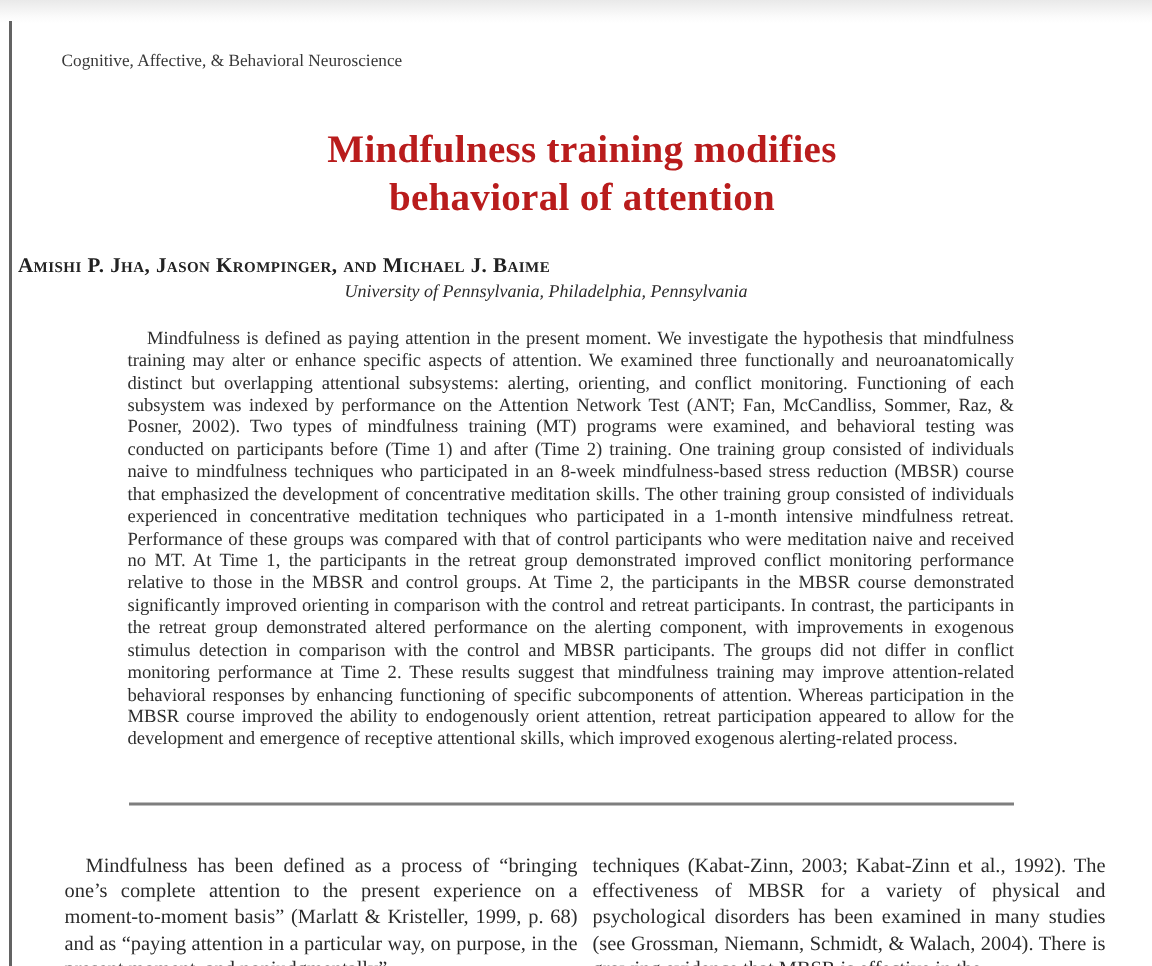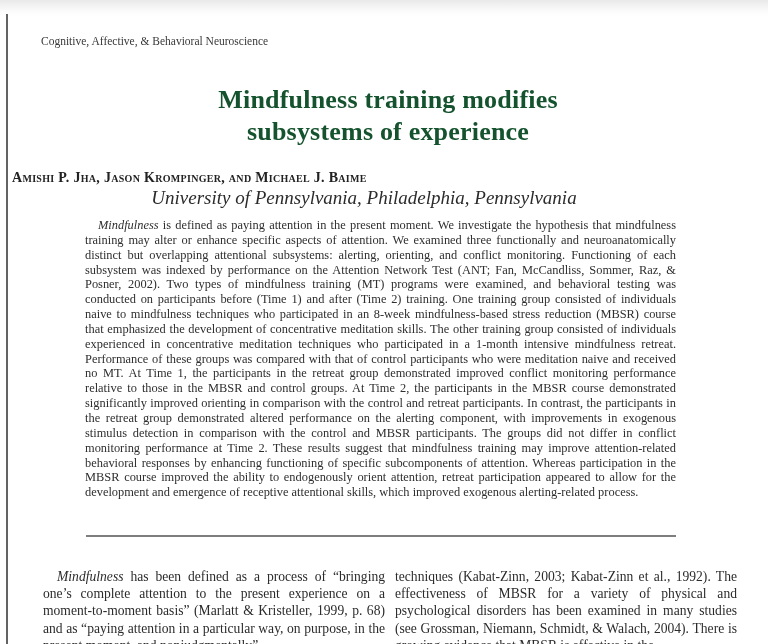--- a/index.html
+++ b/index.html
@@ -20,61 +20,61 @@
     position: absolute; left: 6px; top: 14px; bottom: 0; width: 2px;
     background: #636363;
   }
   .journal {
     position: absolute; left: 41px; top: 34px;
     font-size: 11.5px; line-height: 14px; color: #383838;
   }
   .title {
     position: absolute; left: 8px; top: 84px; width: 760px; margin: 0;
     text-align: center; font-weight: bold; font-size: 26px; line-height: 32px;
-    color: #14532d; letter-spacing: 0.2px;
+    color: #b91c1c; letter-spacing: 0.2px;
   }
   .authors {
     position: absolute; left: 12px; top: 170px; width: 760px;
     text-align: left; font-weight: bold; font-variant: small-caps;
     font-size: 14px; line-height: 16px; color: #222; letter-spacing: 0.3px;
   }
   .affiliation {
     position: absolute; left: 8px; top: 187px; width: 712px;
-    text-align: center; font-style: italic; font-size: 19px; color: #2b2b2b;
+    text-align: center; font-style: italic; font-size: 12px; color: #2b2b2b;
   }
   .abstract {
     position: absolute; left: 85px; top: 218px; width: 591px; margin: 0;
     font-size: 12.4px; line-height: 14.85px; text-align: justify;
     text-indent: 13px; color: #2e2e2e;
   }
   .rule {
     position: absolute; left: 86px; top: 535px; width: 590px; height: 2px;
     background: #7e7e7e;
   }
   .columns {
     position: absolute; left: 43px; top: 568px; width: 694px;
     display: flex; gap: 10px;
     font-size: 13.6px; line-height: 17.2px; text-align: justify; color: #2b2b2b;
   }
   .col { width: 342px; margin: 0; }
   .col.first { text-indent: 14px; }
-  .ital { font-style: italic; }
+  .ital { }
 </style>
 </head>
 <body>
 
 <div class="viewport">
   <div class="top-shade"></div>
   <div class="page-edge"></div>
 
   <div class="journal">
     <div>Cognitive, Affective, &amp; Behavioral Neuroscience</div>
   </div>
 
-  <h1 class="title"><span>Mindfulness training modifies</span><br><span>subsystems of experience</span></h1>
+  <h1 class="title"><span>Mindfulness training modifies</span><br><span>behavioral of attention</span></h1>
 
   <div class="authors">Amishi P. Jha, Jason Krompinger, and Michael J. Baime</div>
   <div class="affiliation">University of Pennsylvania, Philadelphia, Pennsylvania</div>
 
   <p class="abstract"><span class="ital">Mindfulness</span><span> is defined as paying attention in the present moment. We investigate the hypothesis that mindfulness training may alter or enhance specific aspects of attention. We examined three functionally and neuroanatomically distinct but overlapping attentional subsystems: alerting, orienting, and conflict monitoring. Functioning of each subsystem was indexed by performance on the Attention Network Test (ANT; Fan, McCandliss, Sommer, Raz, &amp; Posner, 2002). Two types of mindfulness training (MT) programs were examined, and behavioral testing was conducted on participants before (Time 1) and after (Time 2) training. One training group consisted of individuals naive to mindfulness techniques who participated in an 8-week mindfulness-based stress reduction (MBSR) course that emphasized the development of concentrative meditation skills. The other training group consisted of individuals experienced in concentrative meditation techniques who participated in a 1-month intensive mindfulness retreat. Performance of these groups was compared with that of control participants who were meditation naive and received no MT. At Time 1, the participants in the retreat group demonstrated improved conflict monitoring performance relative to those in the MBSR and control groups. At Time 2, the participants in the MBSR course demonstrated significantly improved orienting in comparison with the control and retreat participants. In contrast, the participants in the retreat group demonstrated altered performance on the alerting component, with improvements in exogenous stimulus detection in comparison with the control and MBSR participants. The groups did not differ in conflict monitoring performance at Time 2. These results suggest that mindfulness training may improve attention-related behavioral responses by enhancing functioning of specific subcomponents of attention. Whereas participation in the MBSR course improved the ability to endogenously orient attention, retreat participation appeared to allow for the development and emergence of receptive attentional skills, which improved exogenous alerting-related process.</span></p>
 
   <div class="rule"></div>
 
   <div class="columns">
     <p class="col first"><span class="ital">Mindfulness</span><span> has been defined as a process of “bringing one’s complete attention to the present experience on a moment-to-moment basis” (Marlatt &amp; Kristeller, 1999, p. 68) and as “paying attention in a particular way, on purpose, in the present moment, and nonjudgmentally”</span></p>

